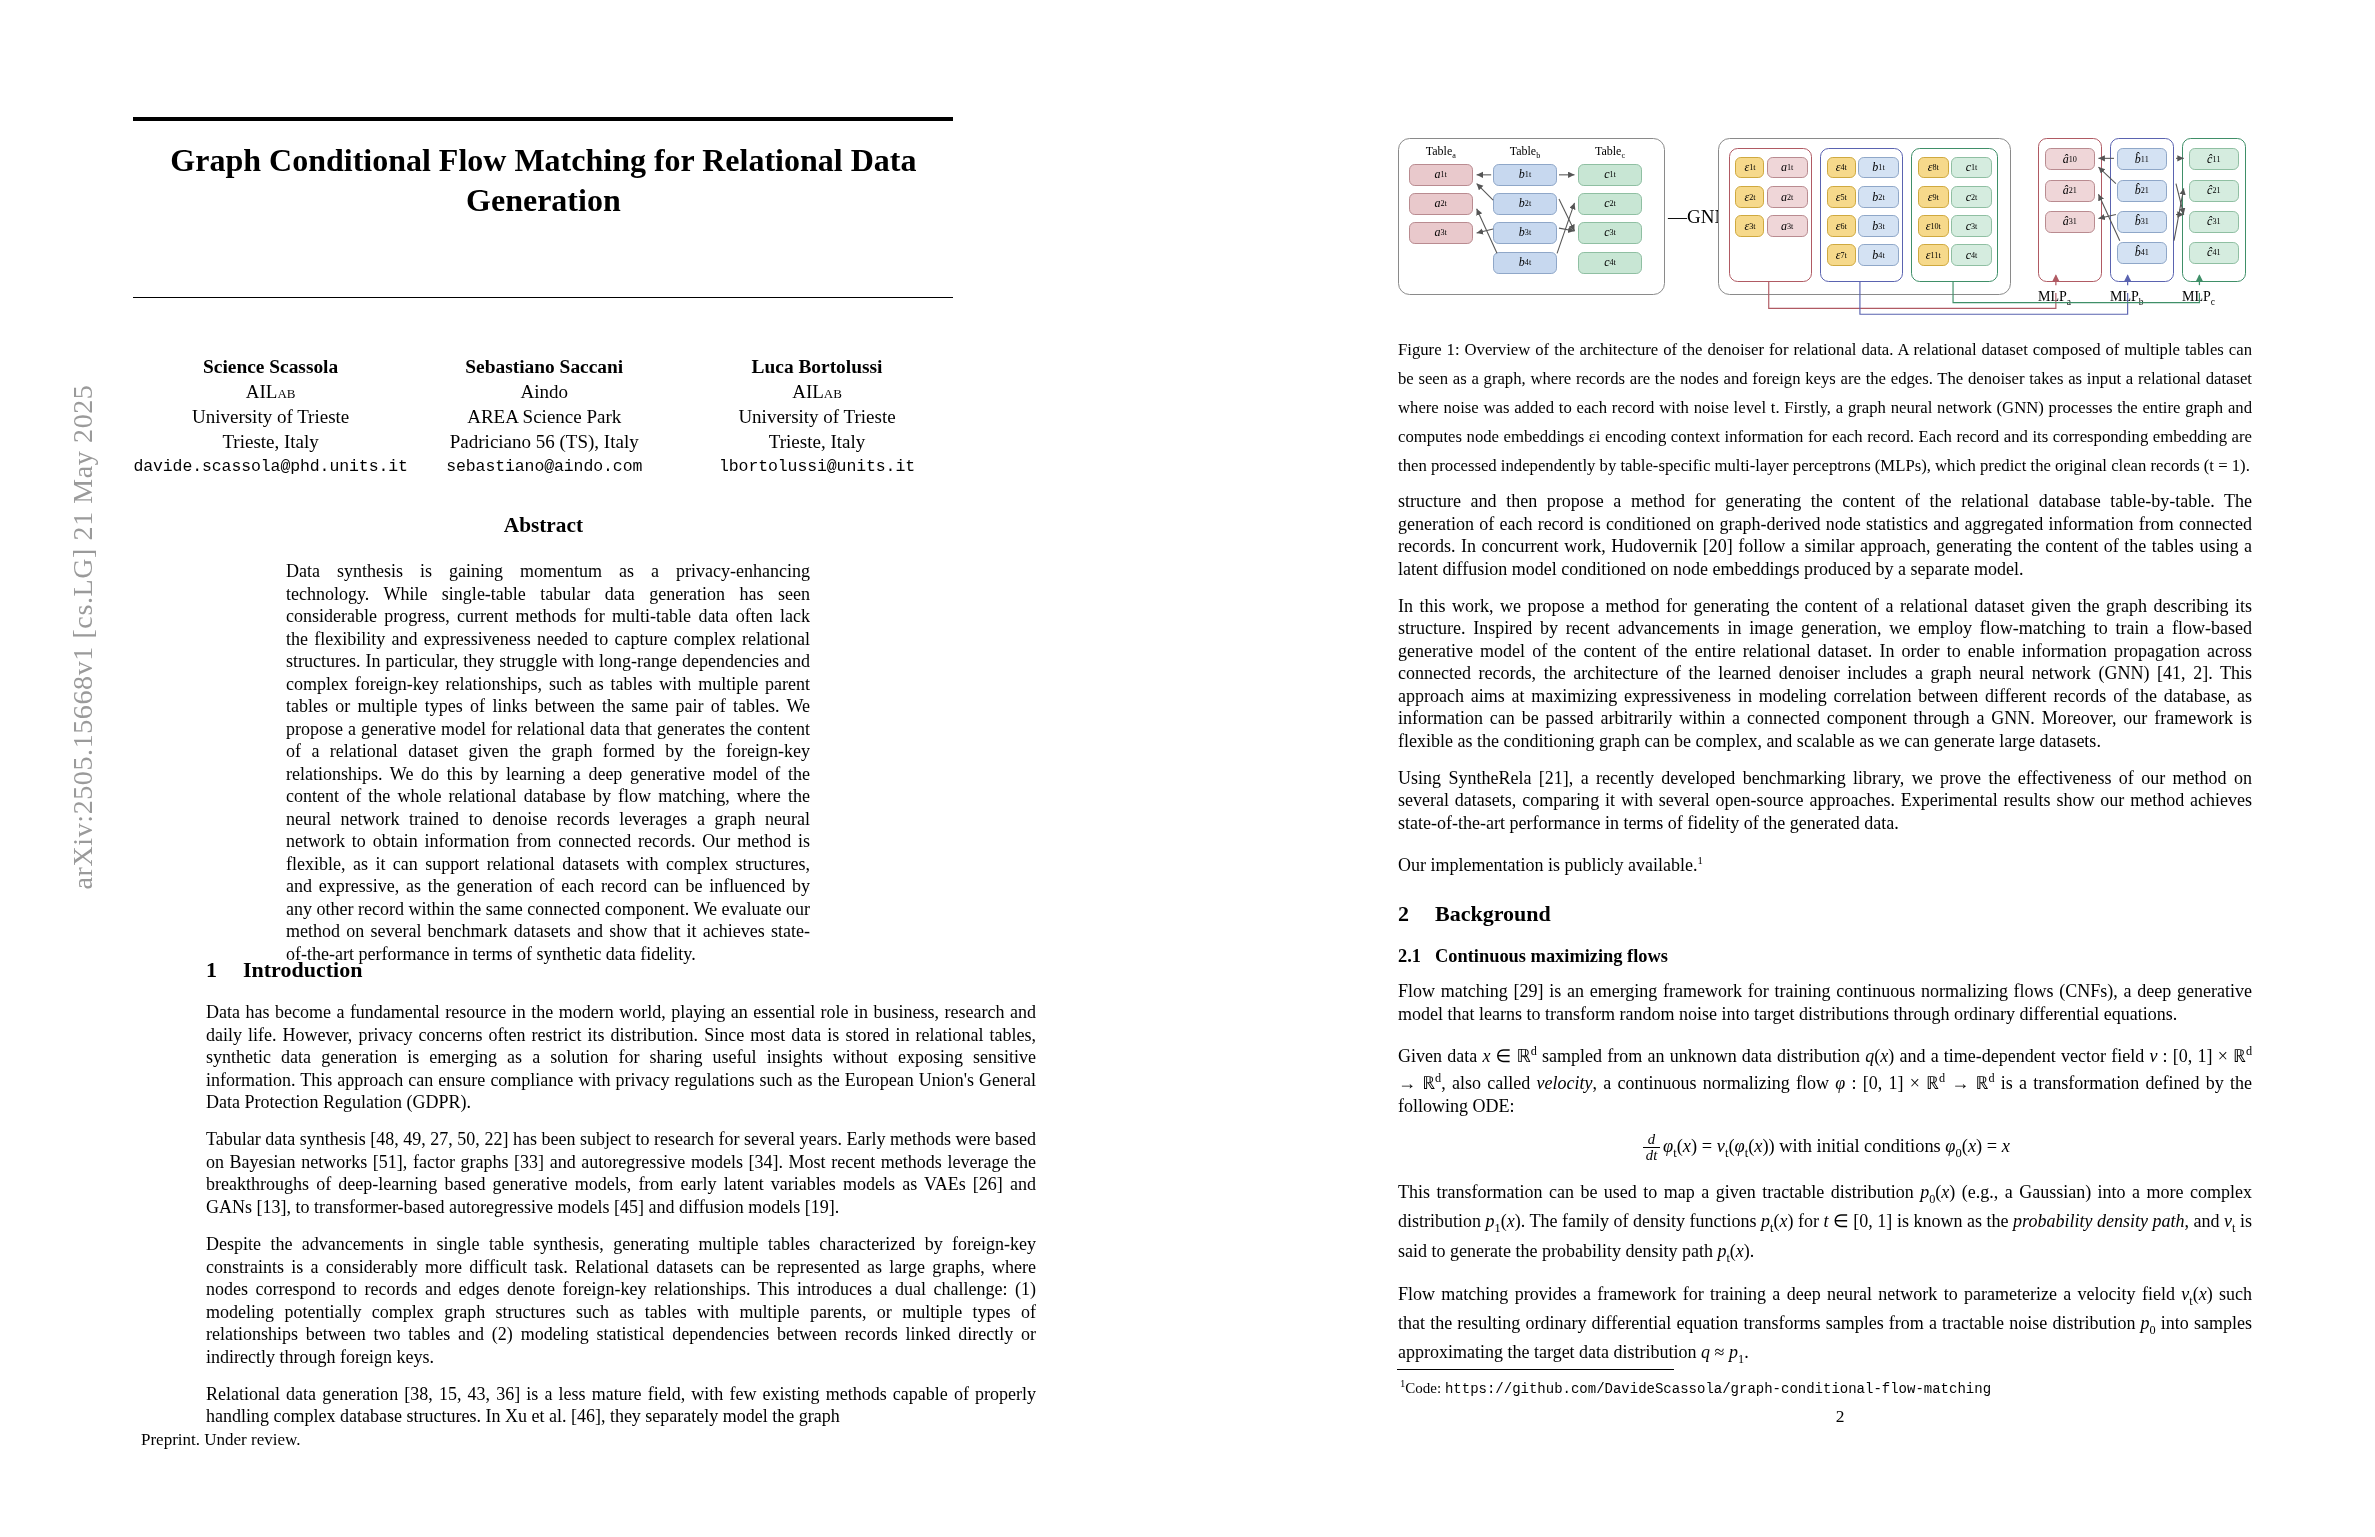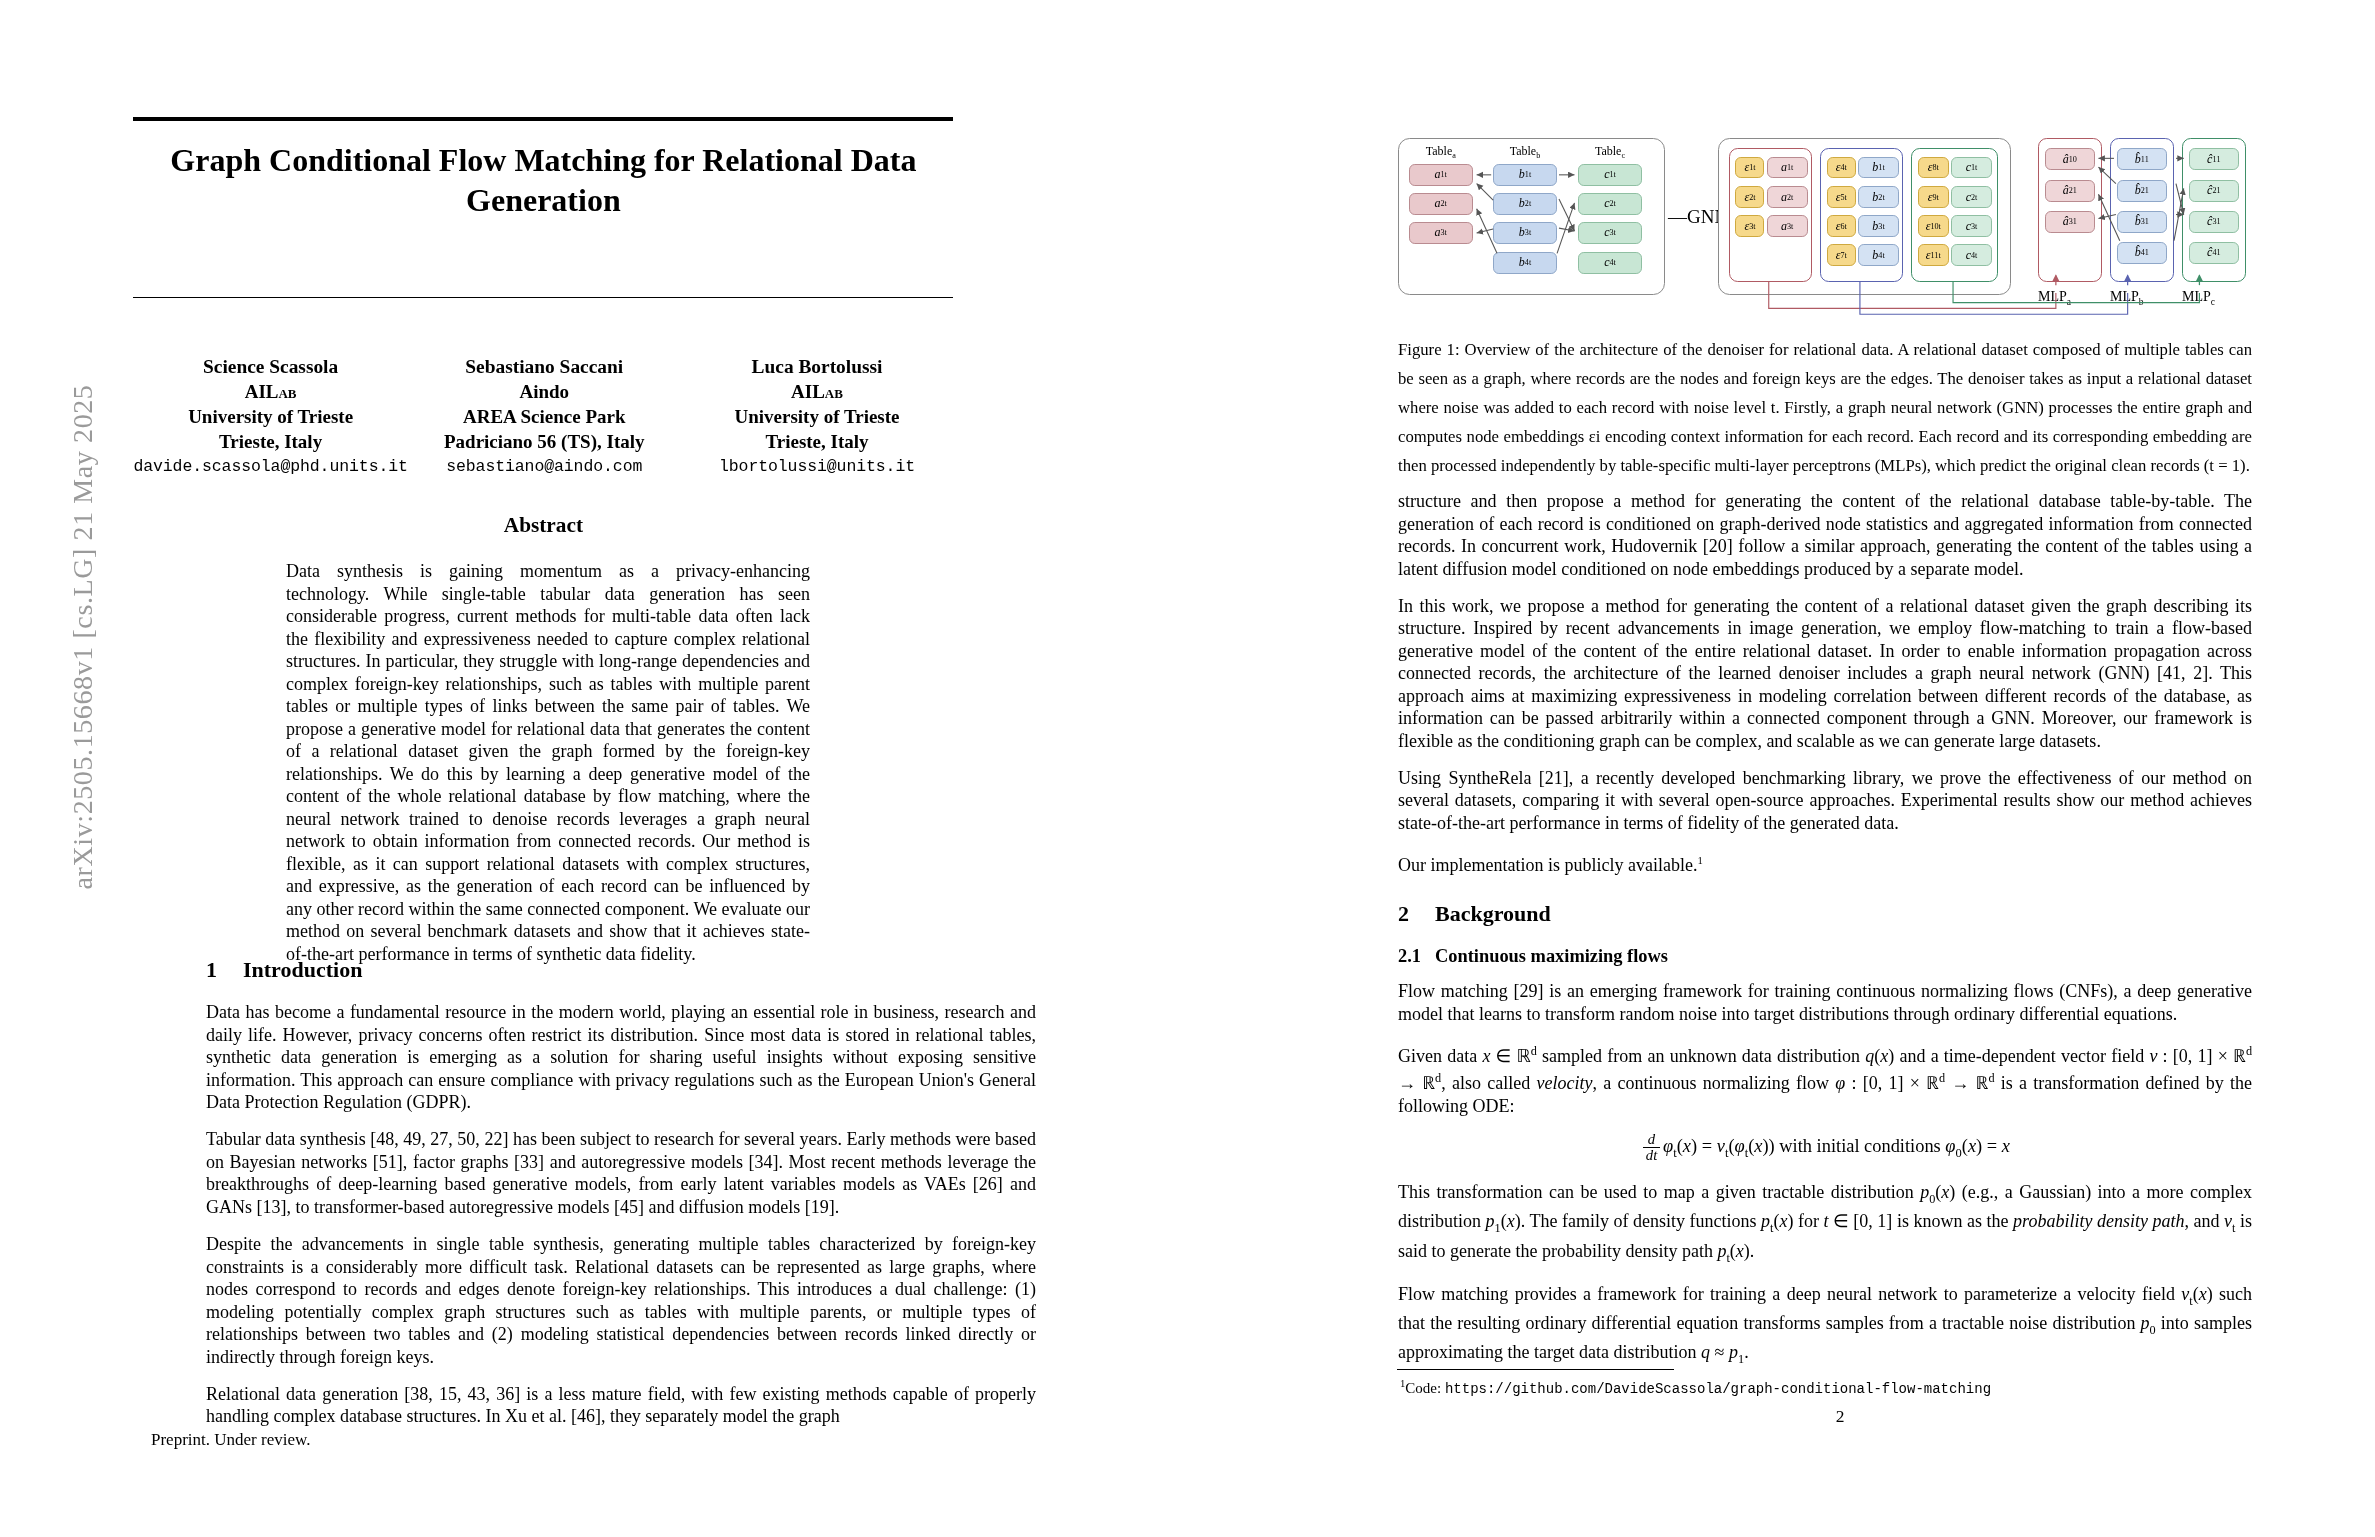--- a/index.html
+++ b/index.html
@@ -26,21 +26,21 @@
   .rule-thin{position:absolute;left:20.4px;top:273px;width:820px;height:1.3px;background:#000;}
   .title{
     position:absolute;left:20.4px;top:116px;width:820px;
     text-align:center;font-weight:bold;font-size:32px;line-height:40px;
   }
 
   
   .authors{position:absolute;left:20.4px;top:330px;width:820px;display:flex;}
   .author{flex:1;text-align:center;font-size:19px;line-height:25px;}
   .author .nm{font-weight:bold;font-size:19.4px;}
-  .author .aff{font-size:19px;font-weight:bold;}
+  .author .aff{font-size:19px;}
   .author .sc{font-variant:small-caps;}
   .author .mail{font-family:"Liberation Mono",monospace;font-size:16.5px;letter-spacing:-0.1px;}
 
   
   .abs-head{position:absolute;left:20.4px;top:489px;width:820px;text-align:center;font-weight:bold;font-size:21.3px;}
   .abstract{
     position:absolute;left:173px;top:536px;width:524px;
     font-size:18px;line-height:22.5px;text-align:justify;
   }
 
@@ -144,21 +144,21 @@
     <div class="colbody" style="top:933px;">
       <div class="h1">
         <span class="num">1</span><span>Introduction</span>
       </div>
       <p class="t">Data has become a fundamental resource in the modern world, playing an essential role in business, research and daily life. However, privacy concerns often restrict its distribution. Since most data is stored in relational tables, synthetic data generation is emerging as a solution for sharing useful insights without exposing sensitive information. This approach can ensure compliance with privacy regulations such as the European Union's General Data Protection Regulation (GDPR).</p>
       <p class="t">Tabular data synthesis [48, 49, 27, 50, 22] has been subject to research for several years. Early methods were based on Bayesian networks [51], factor graphs [33] and autoregressive models [34]. Most recent methods leverage the breakthroughs of deep-learning based generative models, from early latent variables models as VAEs [26] and GANs [13], to transformer-based autoregressive models [45] and diffusion models [19].</p>
       <p class="t">Despite the advancements in single table synthesis, generating multiple tables characterized by foreign-key constraints is a considerably more difficult task. Relational datasets can be represented as large graphs, where nodes correspond to records and edges denote foreign-key relationships. This introduces a dual challenge: (1) modeling potentially complex graph structures such as tables with multiple parents, or multiple types of relationships between two tables and (2) modeling statistical dependencies between records linked directly or indirectly through foreign keys.</p>
       <p class="t last">Relational data generation [38, 15, 43, 36] is a less mature field, with few existing methods capable of properly handling complex database structures. In Xu et al. [46], they separately model the graph</p>
     </div>
 
-    <div class="preprint" style="left:38px;text-align:center;">Preprint. Under review.</div>
+    <div class="preprint" style="left:28px;text-align:center;">Preprint. Under review.</div>
   </div>
 
   <div class="sheet sheet-right">
 
     <div class="figure" style="left:43px;top:128px;">
 
       <div class="panel" style="left:0px;top:9.7px;width:257px;height:155px;padding-left:8px;">
         <div class="tlabel" style="left:7.8px;top:5.8px;width:68px;">Table<sub>a</sub></div>
         <div class="tlabel" style="left:92px;top:5.8px;width:68px;">Table<sub>b</sub></div>
         <div class="tlabel" style="left:177px;top:5.8px;width:68px;">Table<sub>c</sub></div>

